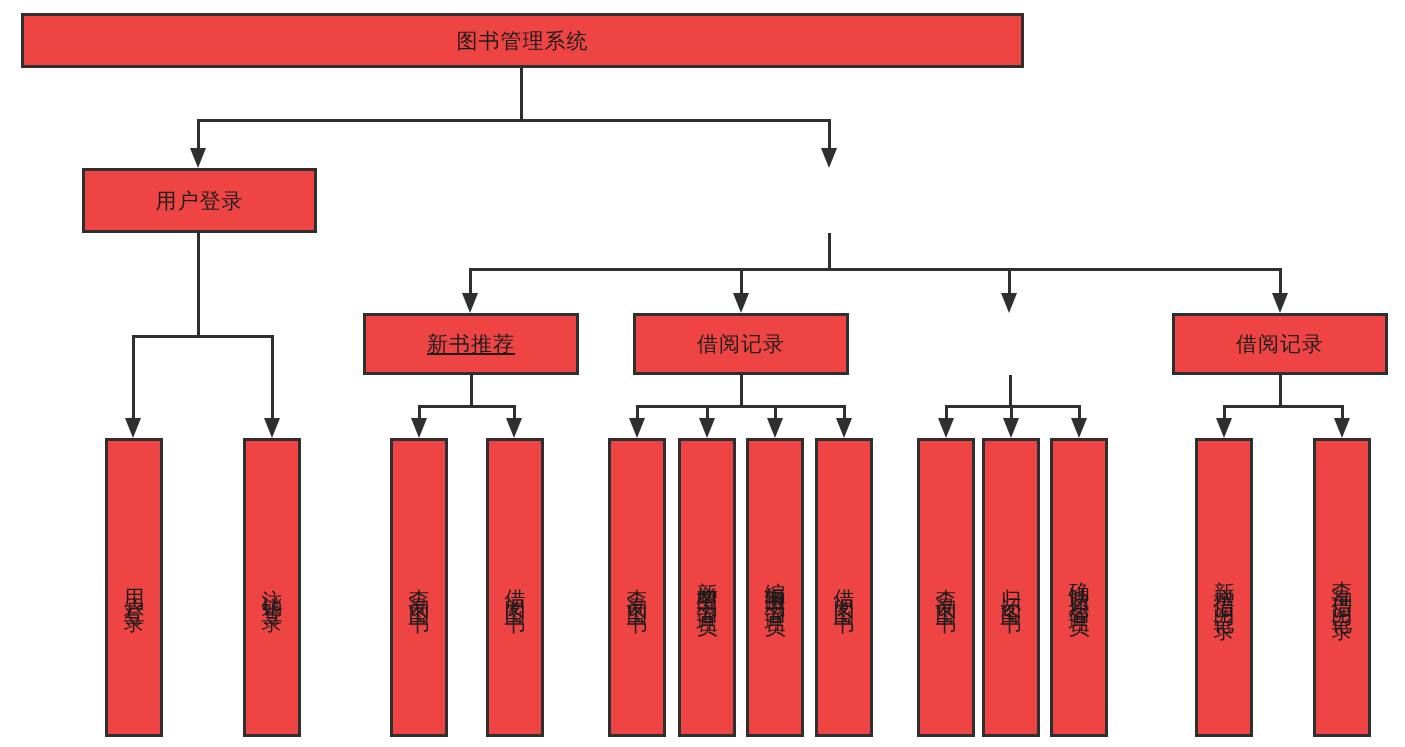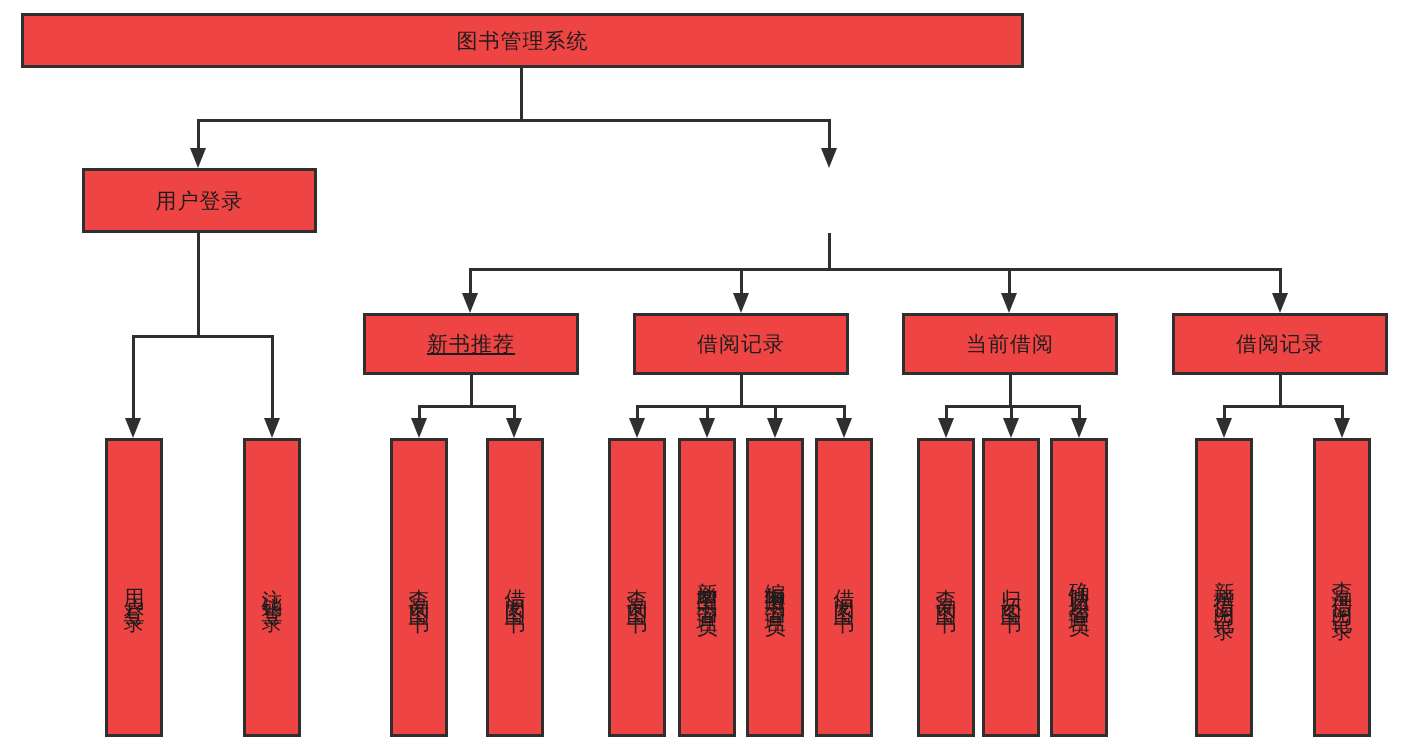--- a/index.html
+++ b/index.html
@@ -45,23 +45,20 @@
 
 
   <div class="box" style="left:363px;top:313px;width:216px;height:62px;text-decoration:underline;">
     <span>新书推荐</span>
   </div>
 
   <div class="box" style="left:633px;top:313px;width:216px;height:62px;">
     <span>借阅记录</span>
   </div>
 
-  <div class="box" style="left:902px;top:313px;width:216px;height:62px;">
-    <span>当前借阅</span>
-  </div>
 
   <div class="box" style="left:1172px;top:313px;width:216px;height:62px;">
     <span>借阅记录</span>
   </div>
 
   <div class="box leaf" style="left:105px;top:438px;width:58px;height:299px;">
     <span>用户登录</span>
   </div>
 
   <div class="box leaf" style="left:243px;top:438px;width:58px;height:299px;">

